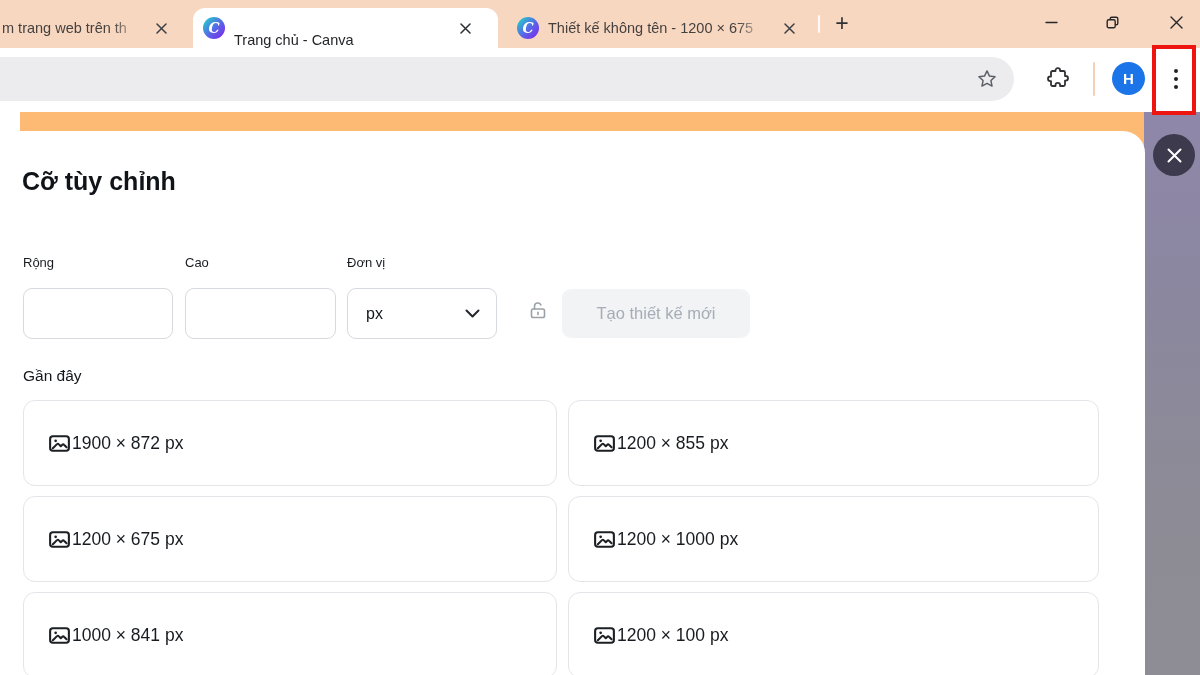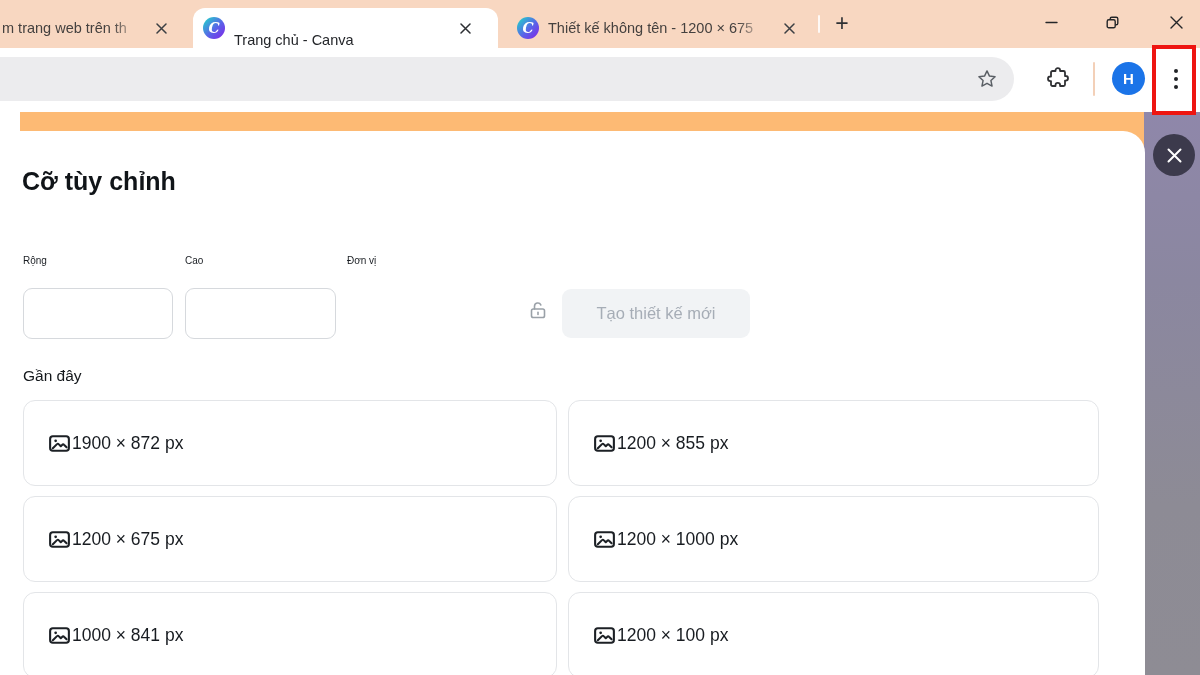--- a/index.html
+++ b/index.html
@@ -70,21 +70,21 @@
   .scroll-triangle { position:absolute; left:1186px; top:2px; }
   .scroll-thumb { position:absolute; left:1190px; top:21px; width:7px; height:452px; border-radius:4px; background:#8e8e93; cursor:pointer; }
 
   
   .modal { position:absolute; left:0; top:19px; width:1125px; height:600px;
       background:#ffffff; border-radius:0 22px 0 0; }
   .modal-close { position:absolute; left:1133px; top:22px; width:42px; height:42px; border-radius:50%;
       background:#3c3a4c; display:flex; align-items:center; justify-content:center; cursor:pointer; z-index:5; }
 
   .modal-title { position:absolute; left:2px; top:36px; font-size:25px; font-weight:700; color:#101418; }
-  .field-label { position:absolute; top:124px; font-size:10px; color:#191d22; }
+  .field-label { position:absolute; top:124px; font-size:13px; color:#191d22; }
   .lbl-w { left:3px; } .lbl-h { left:165px; } .lbl-u { left:327px; }
 
   .dim-input { position:absolute; top:157px; width:150px; height:51px;
       border:1px solid #d6d9dd; border-radius:9px; background:#fff;
       font-family:inherit; font-size:16px; color:#14181d; padding:0 14px; outline:none; }
   .inp-w { left:3px; } .inp-h { left:165px; width:151px; }
   .unit-select { position:absolute; left:327px; top:157px; width:150px; height:51px;
       border:1px solid #d6d9dd; border-radius:9px; background:#fff;
       display:flex; align-items:center; justify-content:space-between;
       padding:0 16px 0 18px; cursor:pointer; }
@@ -200,20 +200,26 @@
     <div class="modal">
       <h1 class="modal-title">Cỡ tùy chỉnh</h1>
 
       <span class="field-label lbl-w">Rộng</span>
       <span class="field-label lbl-h">Cao</span>
       <span class="field-label lbl-u">Đơn vị</span>
 
       <input class="dim-input inp-w" type="text" value="" style="">
       <input class="dim-input inp-h" type="text" value="" style="">
 
+      <div class="unit-select">
+        <span class="unit-value">px</span>
+        <svg width="15" height="9" viewBox="0 0 15 9" fill="none">
+            <path d="M1.5 1.5l6 6 6-6" stroke="#23272c" stroke-width="2" stroke-linecap="round" stroke-linejoin="round"></path>
+          </svg>
+      </div>
 
       <span class="lock-btn">
         <svg width="22" height="22" viewBox="0 0 22 22" fill="none" stroke="#9aa1a8" stroke-width="1.6" stroke-linecap="round">
           <rect x="4.5" y="10" width="13" height="8.5" rx="1.8"></rect>
           <path d="M7.5 10V7.2a3.3 3.3 0 0 1 6.3-1.3"></path>
           <path d="M11 13.4v2"></path>
         </svg>
       </span>
 
       <button class="create-btn">Tạo thiết kế mới</button>

